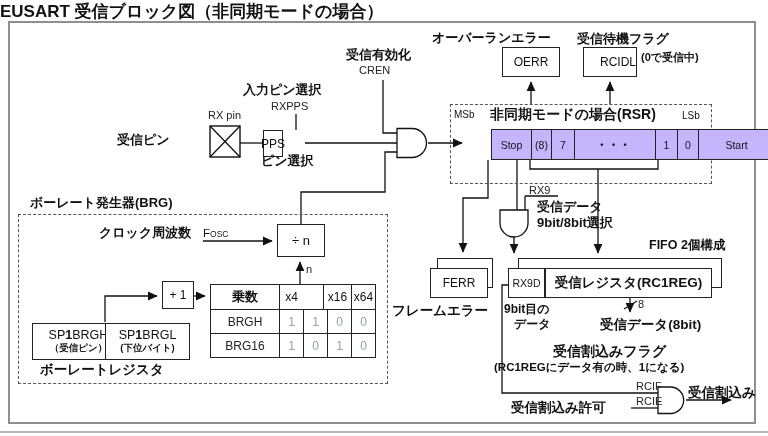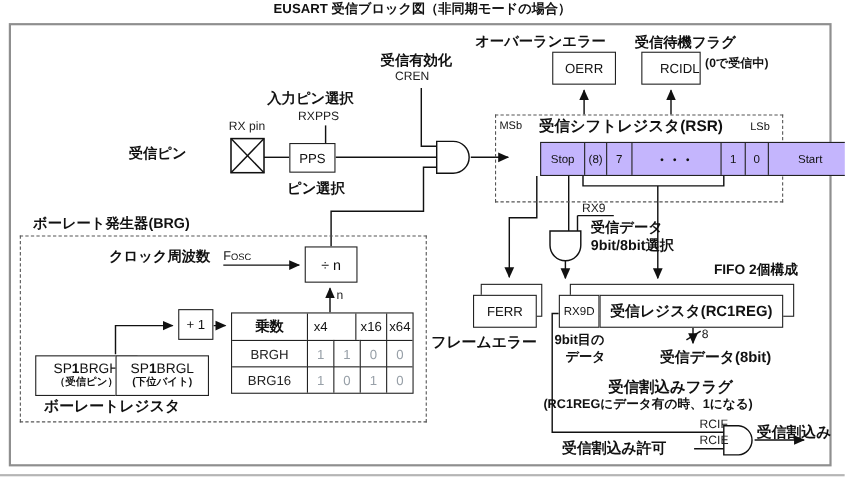--- a/index.html
+++ b/index.html
@@ -35,21 +35,21 @@
   #mult-table .hdr { font-weight:700; font-size:13px; }
   #mult-table .val { color:#98a0a8; }
   #mult-table .sp2 { grid-column:3 / span 2;margin-left:20px; }
   .two-line { text-align:center; line-height:1.1; }
 </style>
 </head>
 <body>
 
 <div id="canvas">
 
-  <div class="abs bold" style="left:0; top:0; width:768px; text-align:center; font-size:12px;">EUSART 受信ブロック図（非同期モードの場合）</div>
+  <div class="abs bold" style="left:0; top:0; width:768px; font-size:17px;">EUSART 受信ブロック図（非同期モードの場合）</div>
 
   <div class="abs" style="left:8px; top:21px; width:748px; height:403px; border:2px solid #8f8f8f;"></div>
   <div class="abs" style="left:0; top:431px; width:768px; height:2px; background:#b5b5b5;"></div>
 
   <svg class="layer" viewBox="0 0 768 436">
     <defs>
       <marker id="ah" viewBox="0 0 8 8" refX="7" refY="4" markerWidth="8" markerHeight="8" orient="auto">
         <path d="M0,0.6 L7.6,4 L0,7.4 Z" fill="#111"></path>
       </marker>
     </defs>
@@ -112,30 +112,30 @@
   <div class="box" style="left:583px; top:47px; width:54px; height:30px;padding-left:16px;">
     <span>RCIDL</span>
   </div>
   <div class="abs bold" style="left:641px; top:50px; font-size:11px;">(0で受信中)</div>
 
   <div class="abs t13" style="left:346px; top:46px;">受信有効化</div>
   <div class="abs t11" style="left:359px; top:64px;">CREN</div>
 
   <div class="abs t13" style="left:243px; top:81px;">入力ピン選択</div>
   <div class="abs t11" style="left:271px; top:100px;">RXPPS</div>
-  <div class="box" style="left:263px; top:130px; width:42px; height:27px;">
+  <div class="box" style="left:263px; top:130px; width:20px; height:27px;">
     <span>PPS</span>
   </div>
-  <div class="abs t13" style="left:261px; top:162px;text-align:center;">ピン選択</div>
+  <div class="abs t13" style="left:261px; top:152px;text-align:center;">ピン選択</div>
   <div class="abs t13" style="left:117px; top:131px;">受信ピン</div>
   <div class="abs t11" style="left:208px; top:109px;">RX pin</div>
 
   <div class="dashed" style="left:450px; top:104px; width:262px; height:80px;"></div>
   <div class="abs t10" style="left:454px; top:109px;">MSb</div>
-  <div class="abs" style="left:490px; top:106px; font-size:14px; font-weight:700;">受信シフトレジスタ(RSR)</div>
+  <div class="abs" style="left:490px; top:106px; font-size:14px; font-weight:700;">非同期モードの場合(RSR)</div>
   <div class="abs t10" style="left:682px; top:110px;">LSb</div>
   <div id="rsr-reg">
     <div class="cell" style="width:39px;">Stop</div>
     <div class="cell" style="width:20px;">(8)</div>
     <div class="cell" style="width:23px;">7</div>
     <div class="cell dots" style="width:81px;">• • •</div>
     <div class="cell" style="width:22px;">1</div>
     <div class="cell" style="width:21px;">0</div>
     <div class="cell" style="flex:1;">Start</div>
   </div>

